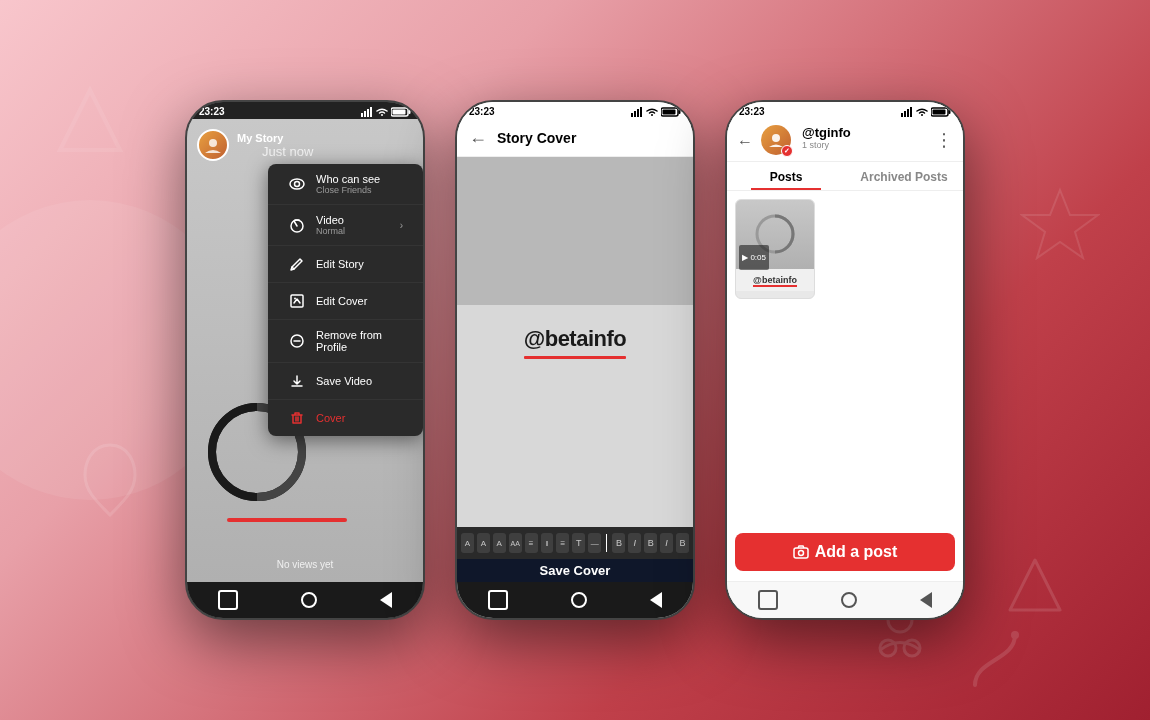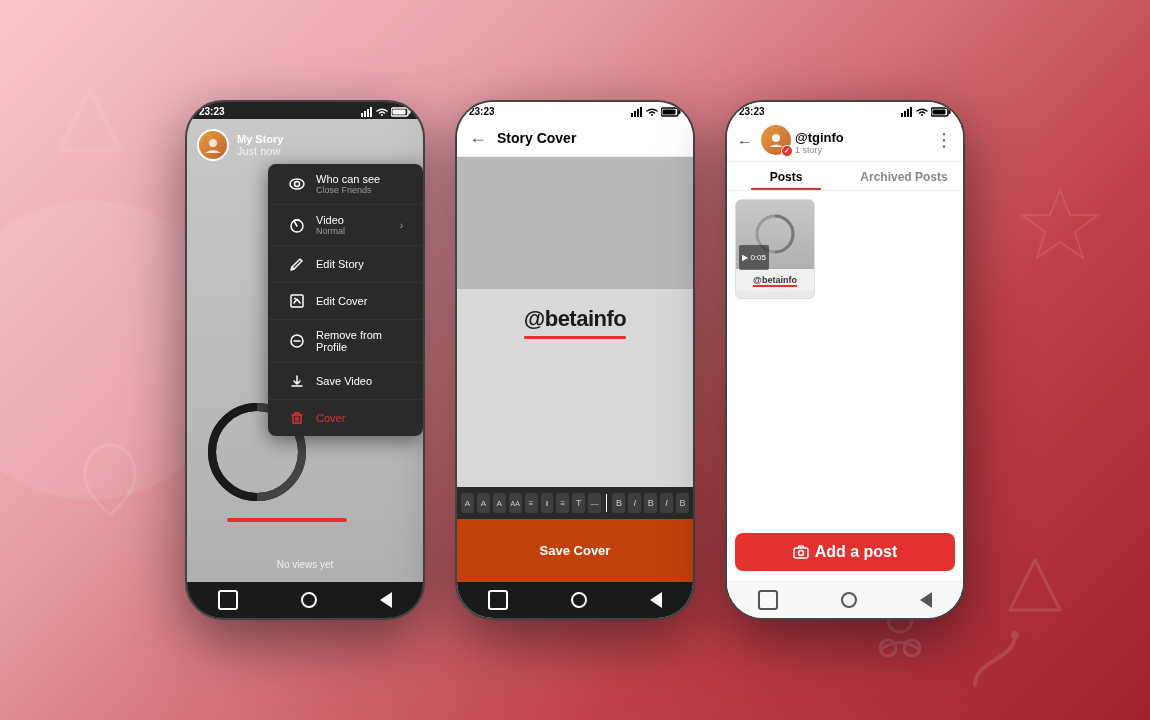--- a/index.html
+++ b/index.html
@@ -146,21 +146,21 @@
       background: linear-gradient(135deg, #e8a040, #c06030);
       border: 2px solid #fff;
       display: flex; align-items: center; justify-content: center;
       font-size: 10px; color: #fff; font-weight: bold;
     }
 
     .story-user-info .username {
       font-size: 11px; font-weight: 700; color: #fff;
     }
     .story-user-info .time {
-      font-size: 11px; color: rgba(255,255,255,0.8);
+      font-size: 13px; color: rgba(255,255,255,0.8); margin-left: 25px;
     }
 
     
     .circle-graphic {
       position: absolute;
       bottom: 80px;
       left: 20px;
       width: 100px; height: 100px;
     }
     .circle-graphic svg {
@@ -327,25 +327,25 @@
       color: rgba(255,255,255,0.7);
       cursor: pointer;
     }
     .toolbar-cursor {
       width: 2px; height: 18px;
       background: #fff;
       margin: 0 2px;
     }
 
     .save-cover-btn {
-      background: #c2410c;
+      background: #0f172a;
       color: #fff;
       font-size: 13px;
       font-weight: 600;
-      padding: 24px;
+      padding: 4px;
       text-align: center;
       cursor: pointer;
       flex-shrink: 0;
     }
 
     
     .phone3 {
       width: 240px;
       height: 520px;
       background: #fff;
@@ -365,22 +365,22 @@
       flex-shrink: 0;
     }
 
     .p3-back {
       font-size: 16px;
       color: #555;
     }
 
     .p3-profile {
       display: flex;
-      align-items: flex-end;
-      gap: 4px;
+      align-items: flex-start;
+      gap: 11px;
       flex: 1;
     }
 
     .p3-avatar {
       width: 30px; height: 30px;
       border-radius: 50%;
       background: linear-gradient(135deg, #e8a040, #c06030);
       display: flex; align-items: center; justify-content: center;
       font-size: 10px; color: #fff; font-weight: bold;
       position: relative;

